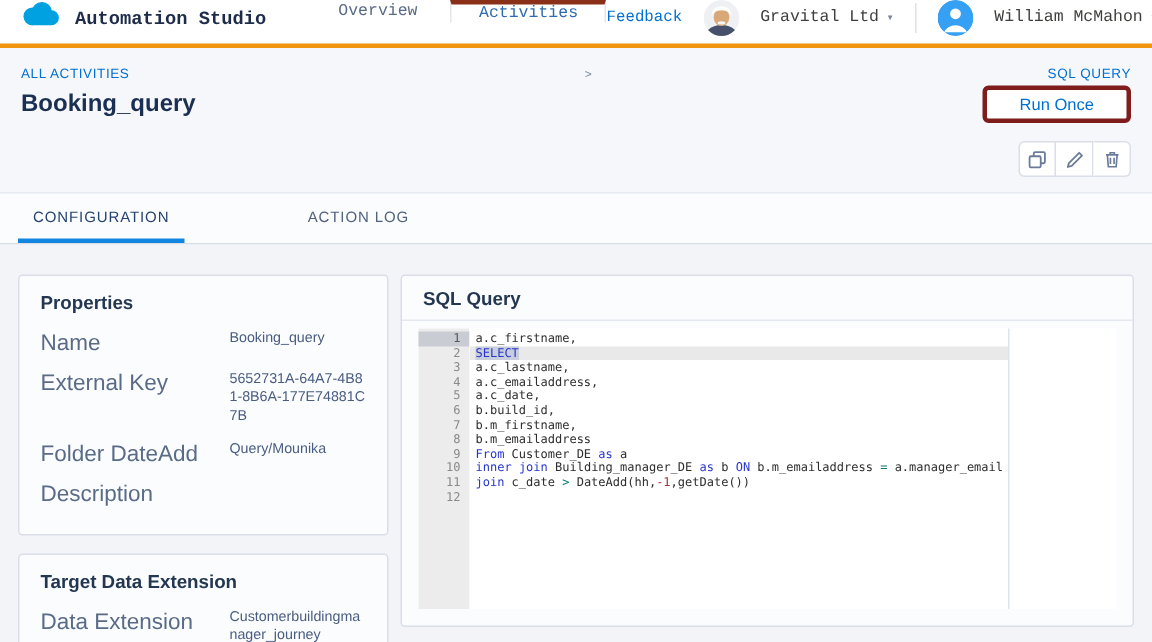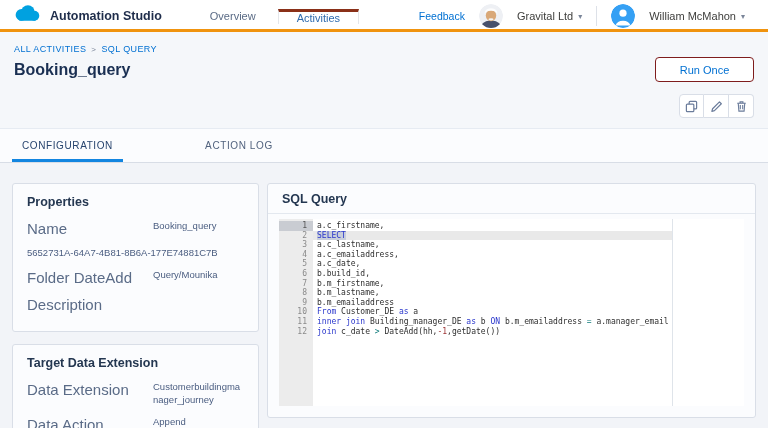--- a/index.html
+++ b/index.html
@@ -1,43 +1,43 @@
 <!DOCTYPE html>
 <html><head>
 <meta charset="utf-8">
 <style>
   * { margin:0; padding:0; box-sizing:border-box; }
   html,body { background:#e9ebef; }
   body { font-family:"Liberation Sans", sans-serif; }
   .screen { position:relative; width:768px; height:428px; background:#f2f4f8; overflow:hidden; margin:0 auto; }
 
   
-  .topnav { position:relative; height:32px; background:#fff; display:flex; align-items:center; }
+  .topnav { position:relative; height:32px; background:#fff; display:flex; align-items:flex-start;font-family:Liberation Mono, monospace; }
   .orange-bar { position:absolute; left:0; right:0; bottom:0; height:3px; background:#f0930e; z-index:1; }
   .nav-left { display:flex; align-items:center; gap:8px; padding:0 26px 0 12px; }
   .app-title { font-size:12.5px; font-weight:bold; color:#1e2c4a; white-space:nowrap; }
   .nav-tabs { display:flex; align-items:stretch; }
   .nav-tab { display:flex; align-items:center; padding:0 22px; font-size:11px; color:#5a6b85; cursor:pointer; }
   .nav-tab.active { position:relative; z-index:2; background:#fff; border-top:3px solid #8a3018;
     border-left:1px solid #e4e6ea; border-right:1px solid #e4e6ea; color:#2f6bae; padding:0 18px; }
   .nav-right { margin-left:auto; display:flex; align-items:center; gap:14px; padding-right:23px; }
   .feedback-link { font-size:10.5px; color:#0070d2; cursor:pointer; }
   .menu-trigger { display:flex; align-items:center; gap:5px; font-size:11px; color:#3e3e3c; cursor:pointer; white-space:nowrap; }
   .chevron { font-size:8px; color:#7a8599; }
   .nav-divider { width:1px; height:20px; background:#dde1e8; }
   .avatar-circle { width:24px; height:24px; border-radius:50%; overflow:hidden; flex:0 0 auto; }
 
   
   .page-header { position:relative; height:97px; background:#f5f7fa; border-bottom:1px solid #e6ebf2; padding:12px 14px 0 14px; }
-  .breadcrumb { display:flex; align-items:center; gap:5px; font-size:9px; letter-spacing:.4px; }
+  .breadcrumb { display:flex; align-items:center; gap:5px; font-size:9px; letter-spacing:.4px;justify-content:space-between; }
   .crumb { color:#0070d2; cursor:pointer; }
   .crumb-sep { color:#7a8599; font-size:8px; }
   .page-title { margin-top:7px; font-size:16px; color:#1a2f52; }
   .run-once-btn { position:absolute; top:25px; right:14px; width:99px; height:25px; background:#fff;
-    border:1px solid #7f1d1d; border-radius:4px; font-size:11px; color:#0070d2; cursor:pointer;
+    border:3px solid #7f1d1d; border-radius:4px; font-size:11px; color:#0070d2; cursor:pointer;
     font-family:"Liberation Sans", sans-serif; }
   .icon-group { position:absolute; top:62px; right:14px; display:flex; }
   .icon-btn { width:25px; height:24px; background:#fff; border:1px solid #d9dee7; border-left-width:0;
     display:flex; align-items:center; justify-content:center; cursor:pointer; }
   .icon-btn:first-child { border-left-width:1px; border-radius:4px 0 0 4px; }
   .icon-btn:last-child { border-radius:0 4px 4px 0; }
   .icon-btn svg { display:block; }
 
   
   .tabstrip { height:34px; background:#fbfcfe; border-bottom:1px solid #d8dde6; display:flex; align-items:stretch; padding-left:12px; }
@@ -174,20 +174,21 @@
     <div class="left-col">
 
       <section class="panel panel-pad">
         <h2 class="panel-title">Properties</h2>
         <div class="prop-rows">
           <div class="prop-row">
             <span class="prop-label">Name</span>
             <span class="prop-value">Booking_query</span>
           </div>
           <div class="prop-row">
+            <span class="prop-label">External Key</span>
             <span class="prop-value">5652731A-64A7-4B81-8B6A-177E74881C7B</span>
           </div>
           <div class="prop-row">
             <span class="prop-label">Folder DateAdd</span>
             <span class="prop-value">Query/Mounika</span>
           </div>
           <div class="prop-row">
             <span class="prop-label">Description</span>
             <span class="prop-value"></span>
           </div>
@@ -232,21 +233,20 @@
                 <div class="gnum">12</div>
               </div>
             <div class="code">
                 <div class="code-line"><span class="tok-pl">a.c_firstname,</span></div>
                 <div class="code-line active"><span class="tok-kw tok-sel">SELECT</span></div>
                 <div class="code-line"><span class="tok-pl">a.c_lastname,</span></div>
                 <div class="code-line"><span class="tok-pl">a.c_emailaddress,</span></div>
                 <div class="code-line"><span class="tok-pl">a.c_date,</span></div>
                 <div class="code-line"><span class="tok-pl">b.build_id,</span></div>
                 <div class="code-line"><span class="tok-pl">b.m_firstname,</span></div>
-                <div class="code-line"><span class="tok-pl">b.m_lastname,</span></div>
                 <div class="code-line"><span class="tok-pl">b.m_emailaddress</span></div>
                 <div class="code-line"><span class="tok-kw">From</span><span class="tok-pl"> Customer_DE </span><span class="tok-kw">as</span><span class="tok-pl"> a</span></div>
                 <div class="code-line"><span class="tok-kw">inner</span><span class="tok-pl"> </span><span class="tok-kw">join</span><span class="tok-pl"> Building_manager_DE </span><span class="tok-kw">as</span><span class="tok-pl"> b </span><span class="tok-kw">ON</span><span class="tok-pl"> b.m_emailaddress </span><span class="tok-op">=</span><span class="tok-pl"> a.manager_email</span></div>
                 <div class="code-line"><span class="tok-kw">join</span><span class="tok-pl"> c_date </span><span class="tok-op">&gt;</span><span class="tok-pl"> DateAdd(hh,</span><span class="tok-num">-1</span><span class="tok-pl">,getDate())</span></div>
               </div>
             <div class="filler"></div>
           </div>
         </div>
       </section>
     </div>

